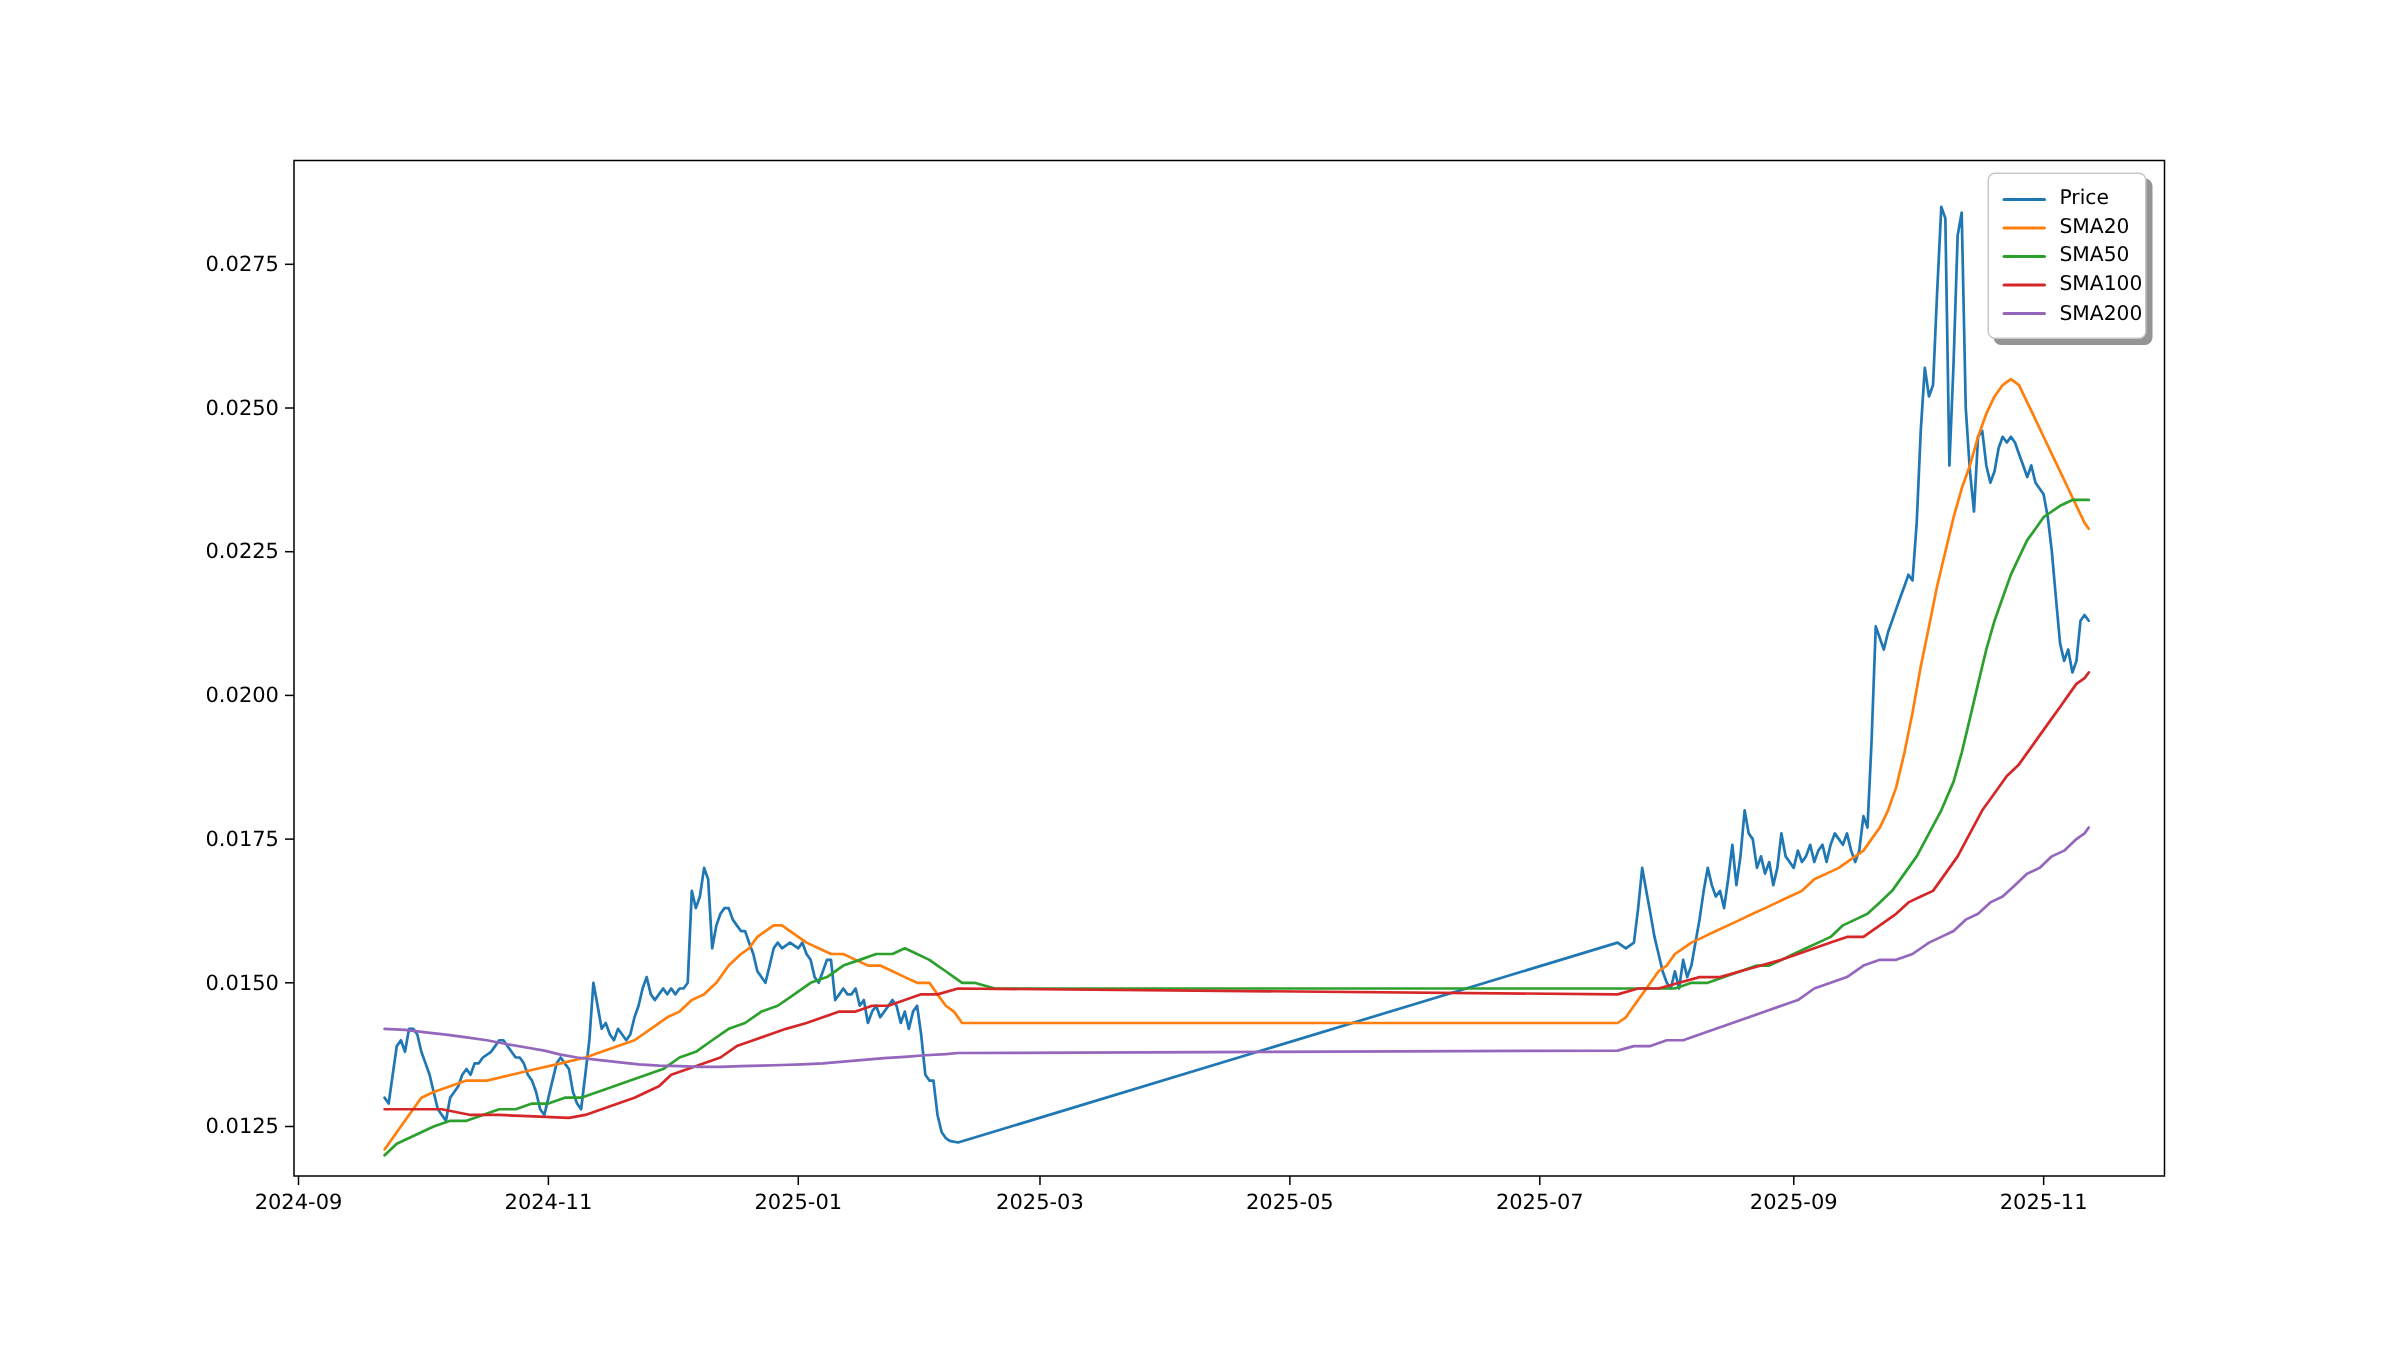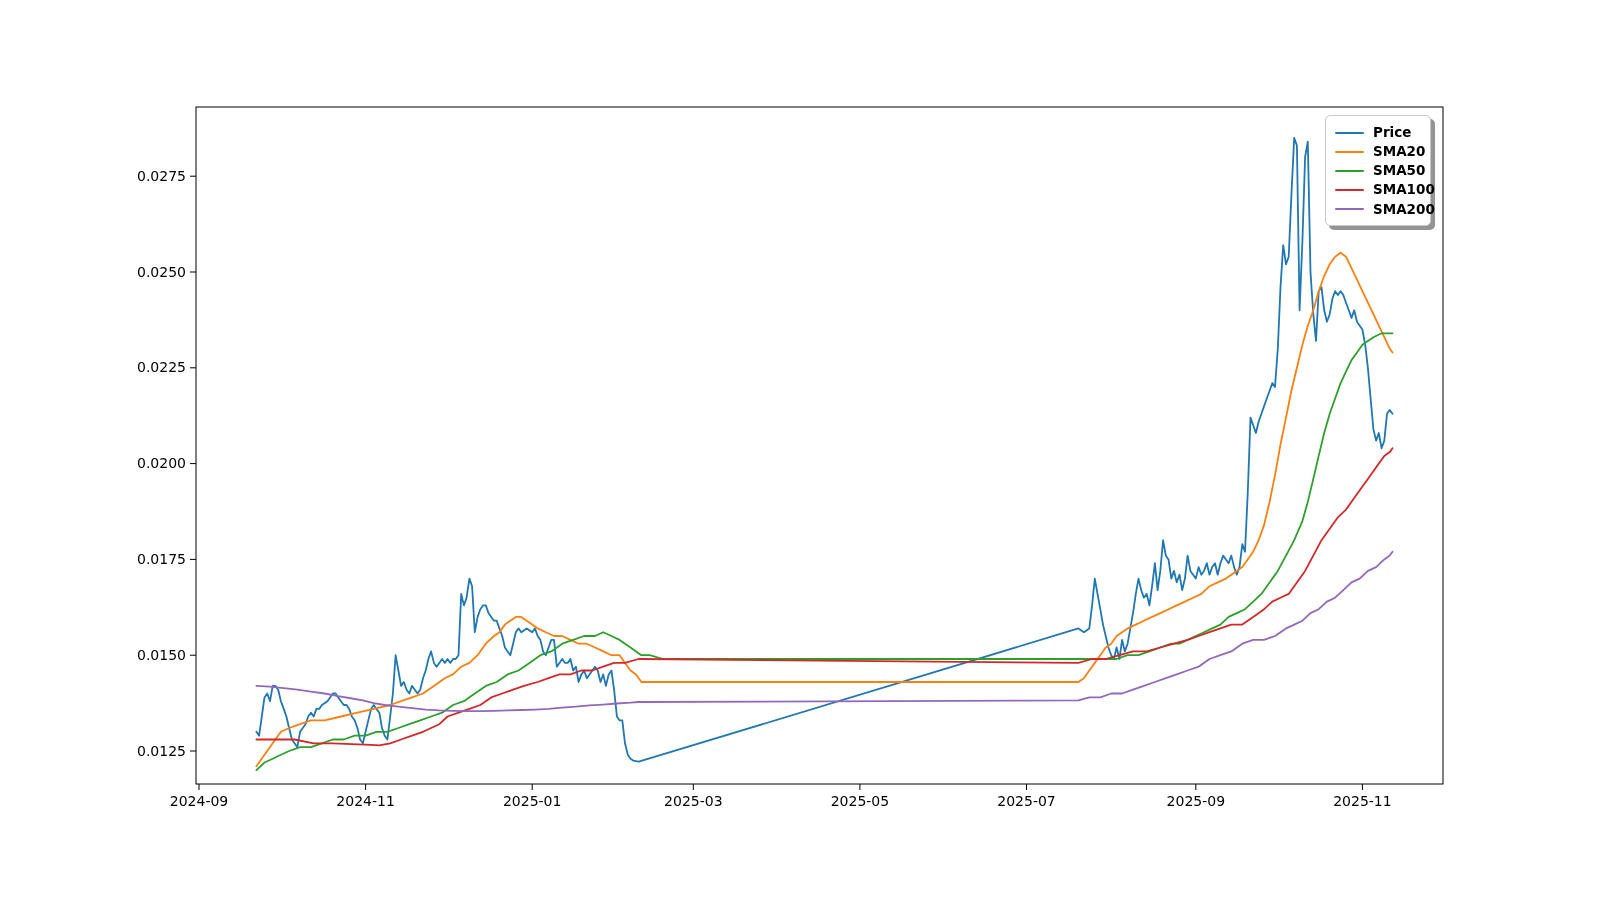--- a/index.html
+++ b/index.html
@@ -16,21 +16,21 @@
     left:1325px;top:115px;
     width:106px;
     box-sizing:border-box;
     background:#ffffff;
     border:1px solid #c7c7c7;
     border-radius:5px;
     box-shadow:4px 4px 0 rgba(60,60,60,0.55);
     padding:7px 5px 6px 9px;
     z-index:2;
   }
-  .legend-row{display:flex;align-items:center;height:19.2px;font-weight:bold;}
+  .legend-row{display:flex;align-items:center;height:19.2px;}
   .legend-swatch{width:29px;height:2px;margin-right:9px;flex:none;border-radius:1px;}
   .legend-label{font-size:13.5px;color:#000;line-height:1;white-space:nowrap;}
 </style>
 </head>
 <body>
 
 <div class="figure">
   <svg id="chart-svg" width="1600" height="900">
       <rect x="196" y="107" width="1247" height="677" fill="none" stroke="#000000" stroke-width="1"></rect>
       <line x1="199.0041611914148" y1="784" x2="199.0041611914148" y2="790" stroke="#000000" stroke-width="1"></line>

